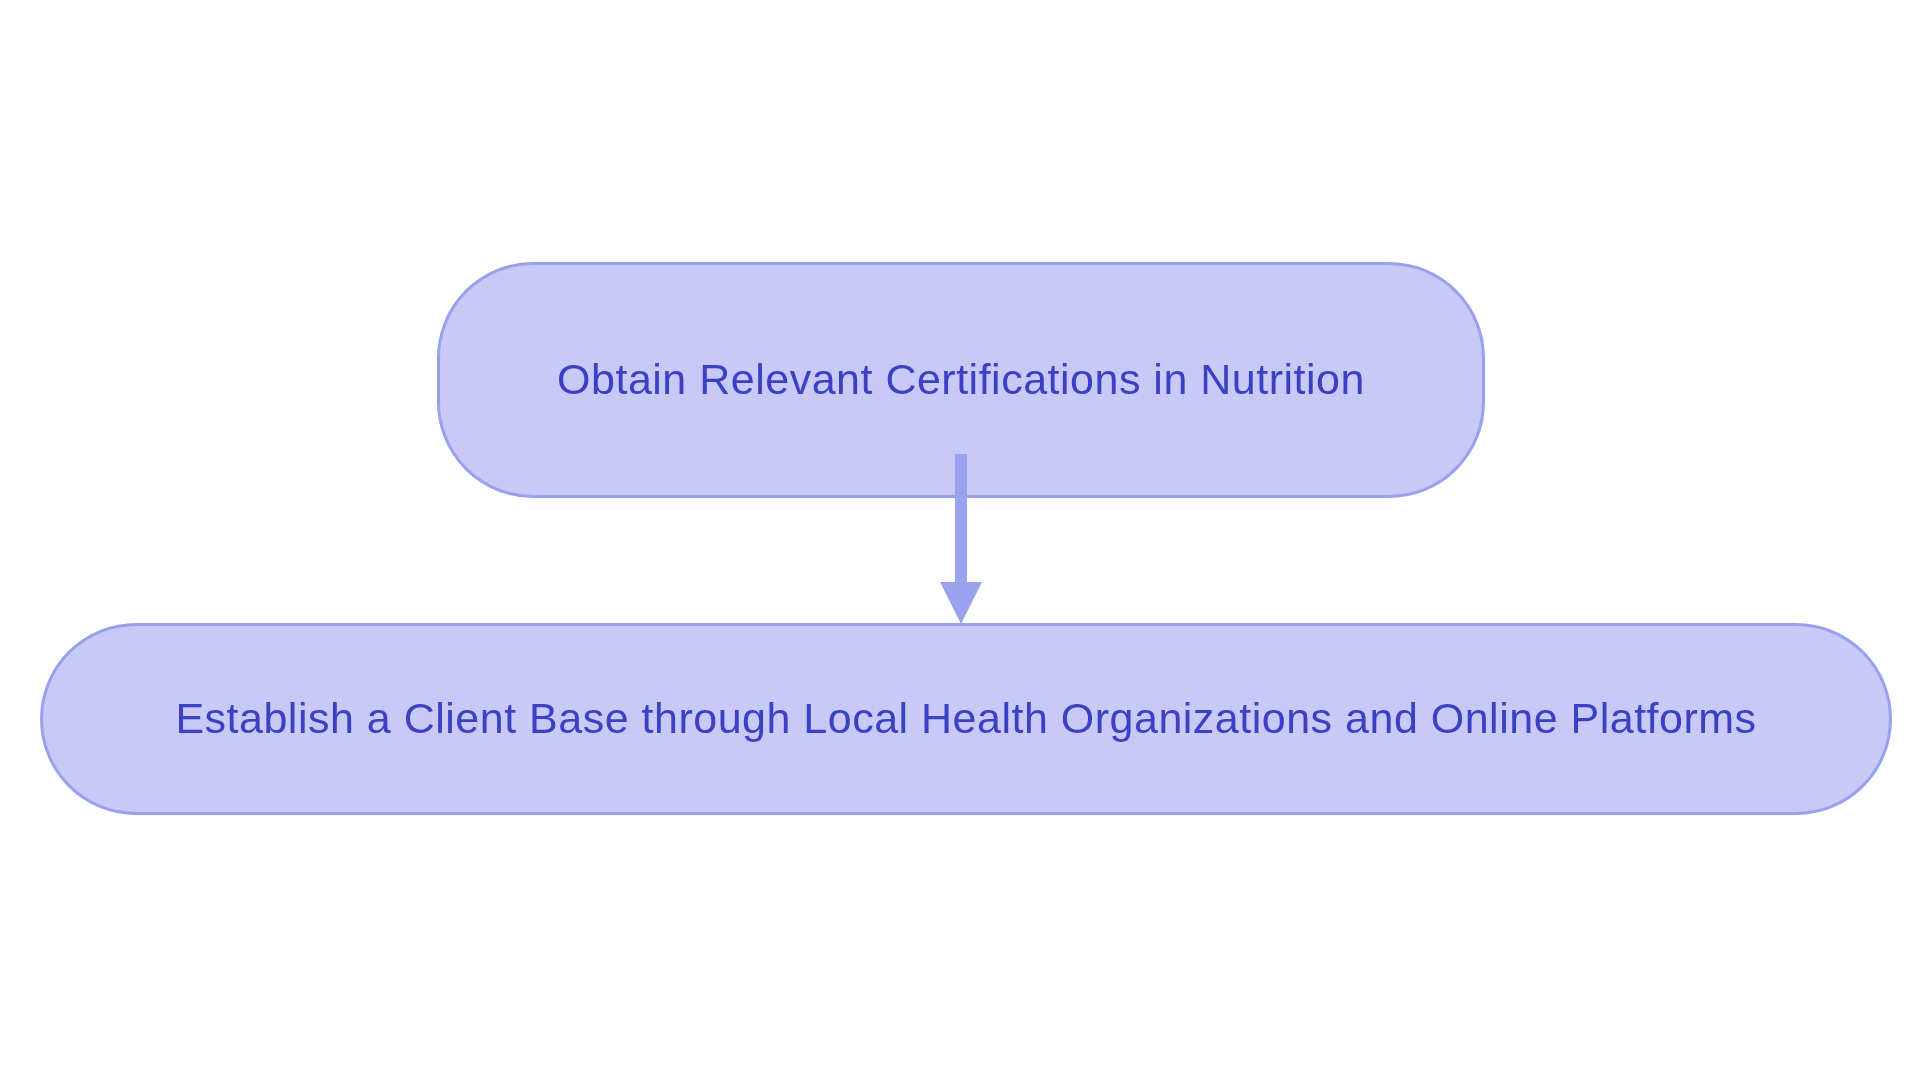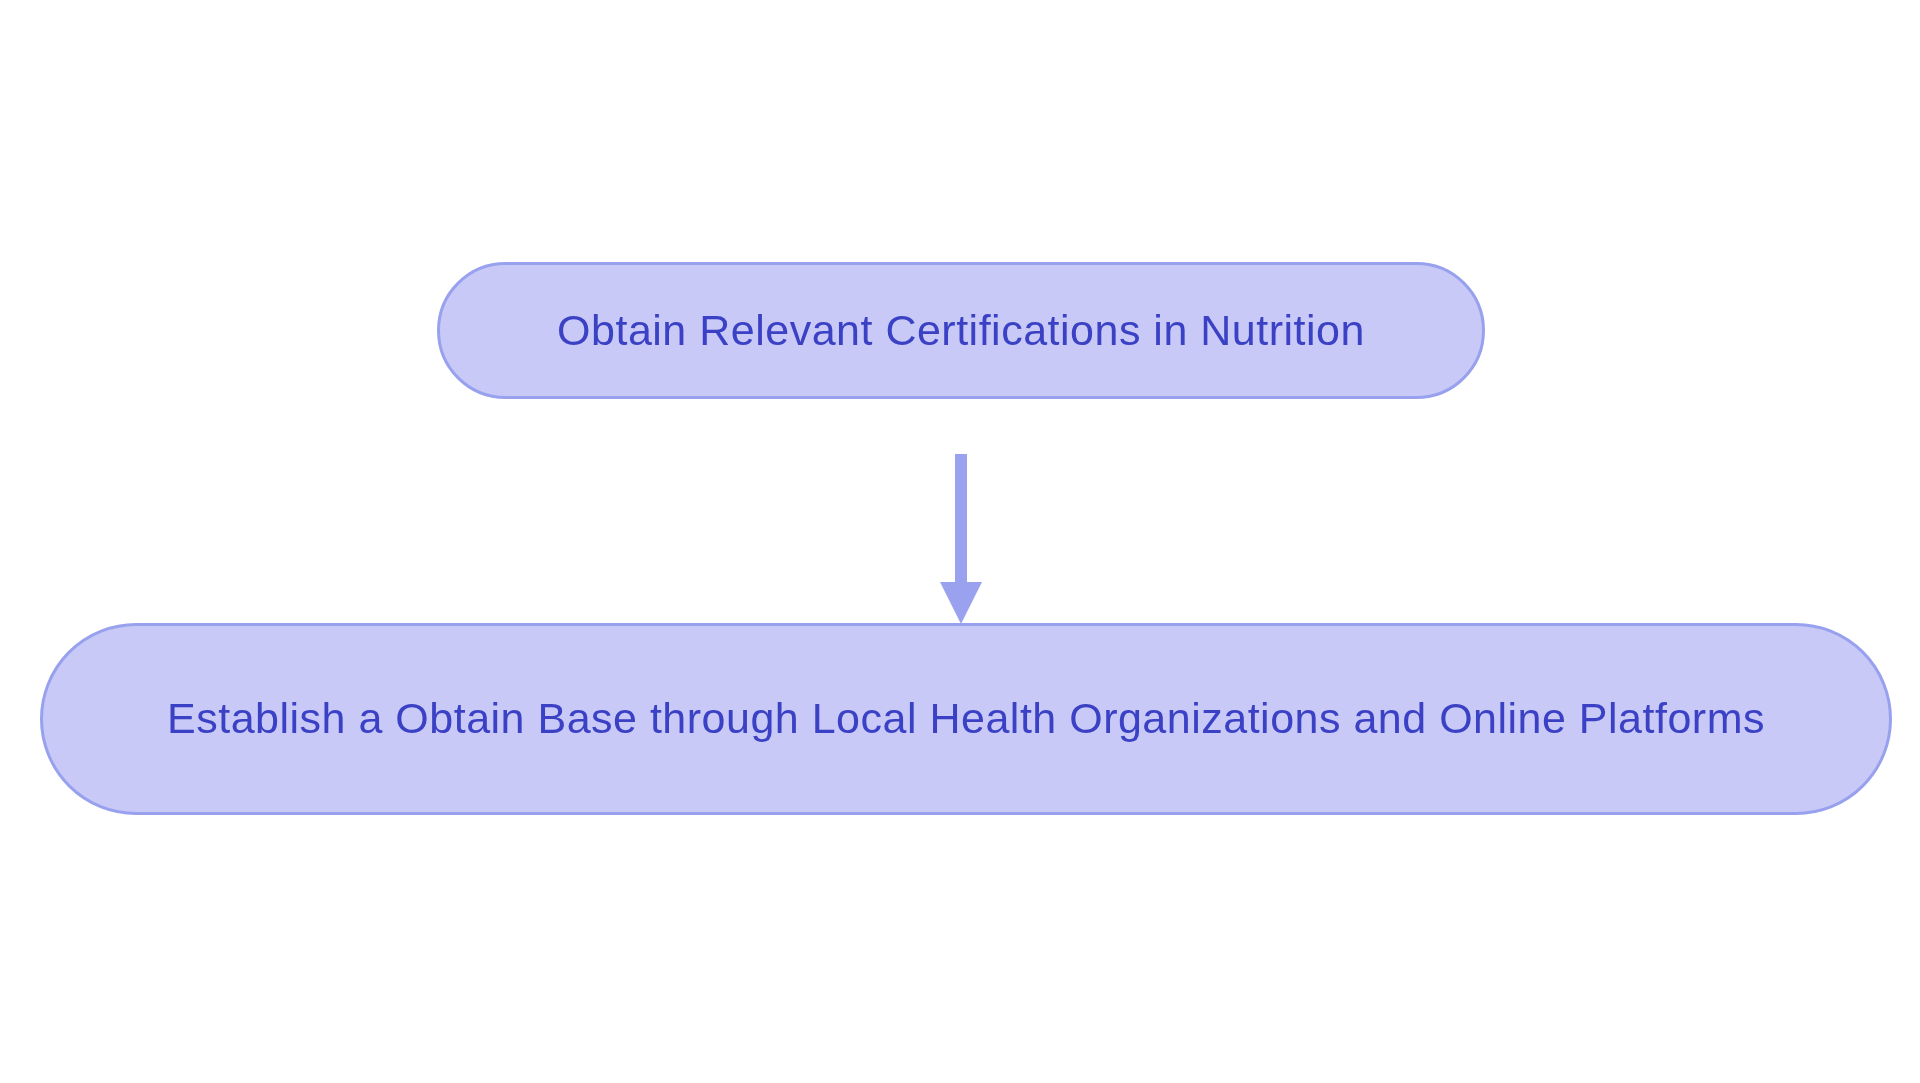--- a/index.html
+++ b/index.html
@@ -28,21 +28,21 @@
     color: #3b41c5;
     font-size: 43px;
     font-weight: 400;
     letter-spacing: 0.5px;
     line-height: 1.2;
   }
   .node-1 {
     left: 437px;
     top: 262px;
     width: 1048px;
-    height: 137px;
+    height: 236px;
     text-align: right;
   }
   .node-2 {
     left: 40px;
     top: 623px;
     width: 1852px;
     height: 192px;
   }
   .edge-arrow {
     position: absolute;
@@ -60,16 +60,16 @@
   <div class="flow-node node-1">
     <span>Obtain Relevant Certifications in Nutrition</span>
   </div>
 
   <svg class="edge-arrow" viewBox="0 0 52 170" xmlns="http://www.w3.org/2000/svg">
     <line x1="26" y1="0" x2="26" y2="132" stroke-width="12" stroke="#9aa2ef"></line>
     <polygon points="5,128 47,128 26,170" fill="#9aa2ef"></polygon>
   </svg>
 
   <div class="flow-node node-2">
-    <span>Establish a Obtain Base through Local Health Organizations and Online Platforms</span>
+    <span>Establish a Client Base through Local Health Organizations and Online Platforms</span>
   </div>
 
 </div>
 
 </body></html>

